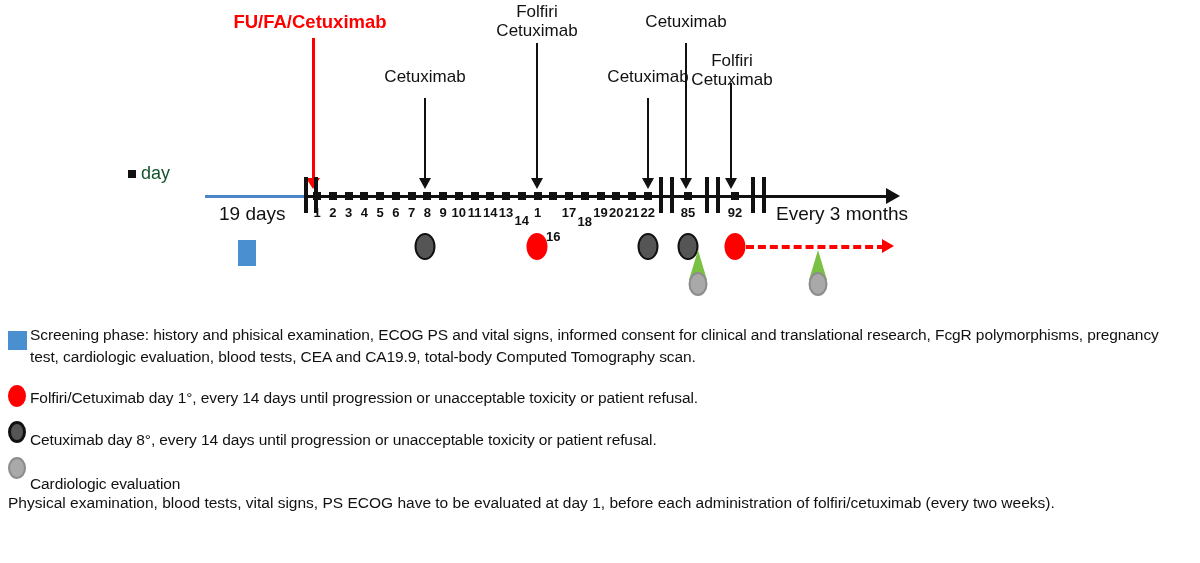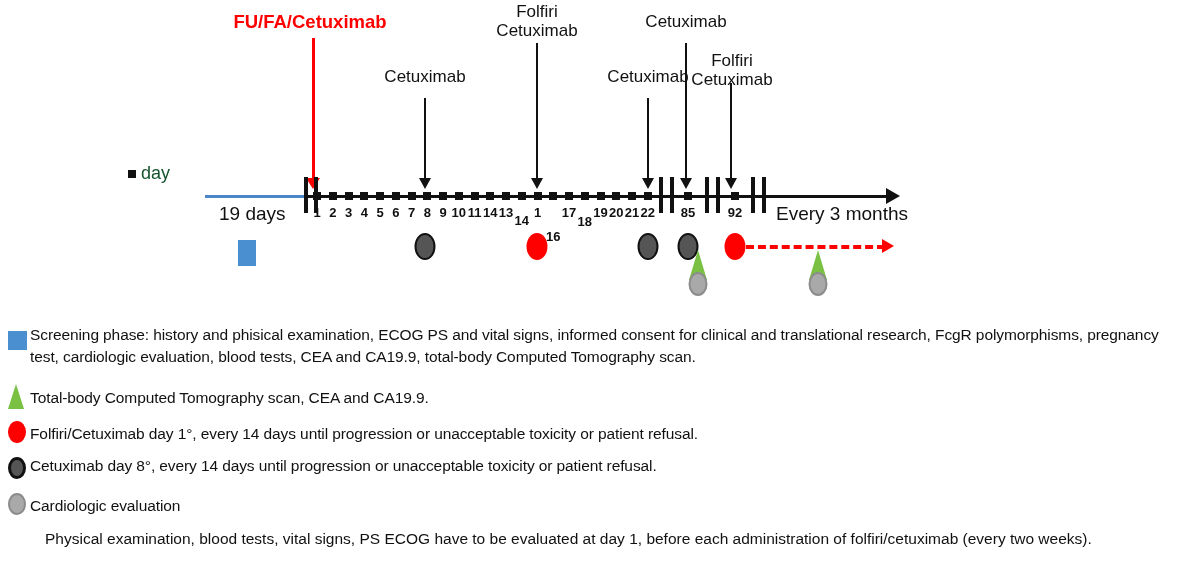--- a/index.html
+++ b/index.html
@@ -227,39 +227,35 @@
   <div class="dash-line" style="left:746px;top:245px;width:139px;"></div>
   <div class="dash-head" style="left:882px;top:239px;"></div>
 
   <div class="legend">
 
     <div class="lg-row" style="height:58px;">
       <span class="lg-icon lg-sq" style="top:9px;"></span>
       <span class="lg-text" style="top:2px;width:1150px;display:block;">Screening phase: history and phisical examination, ECOG PS and vital signs, informed consent for clinical and translational research, FcgR polymorphisms, pregnancy test, cardiologic evaluation, blood tests, CEA and CA19.9, total-body Computed Tomography scan.</span>
     </div>
 
-    <div class="lg-row" style="height:36px;">
-      <span class="lg-icon lg-tri" style="top:4px;"></span>
-      <span class="lg-text" style="top:7px;">Total-body Computed Tomography scan, CEA and CA19.9.</span>
-    </div>
 
     <div class="lg-row" style="height:36px;">
       <span class="lg-icon lg-ell red" style="top:5px;"></span>
       <span class="lg-text" style="top:7px;">Folfiri/Cetuximab day 1°, every 14 days until progression or unacceptable toxicity or patient refusal.</span>
     </div>
 
     <div class="lg-row" style="height:36px;">
       <span class="lg-icon lg-ell dark" style="top:5px;"></span>
-      <span class="lg-text" style="top:3px;">Cetuximab day 8°, every 14 days until progression or unacceptable toxicity or patient refusal.</span>
+      <span class="lg-text" style="top:13px;">Cetuximab day 8°, every 14 days until progression or unacceptable toxicity or patient refusal.</span>
     </div>
 
     <div class="lg-row" style="height:36px;">
       <span class="lg-icon lg-ell gray" style="top:5px;"></span>
-      <span class="lg-text" style="top:7px;">Cardiologic evaluation</span>
-    </div>
-
-    <div class="lg-row" style="height:30px;margin-left:37px;">
+      <span class="lg-text" style="top:21px;">Cardiologic evaluation</span>
+    </div>
+
+    <div class="lg-row" style="height:30px;">
       <span class="footnote" style="top:6px;">Physical examination, blood tests, vital signs, PS ECOG have to be evaluated at day 1, before each administration of folfiri/cetuximab (every two weeks).</span>
     </div>
 
   </div>
 
 </div>
 
 </body></html>

